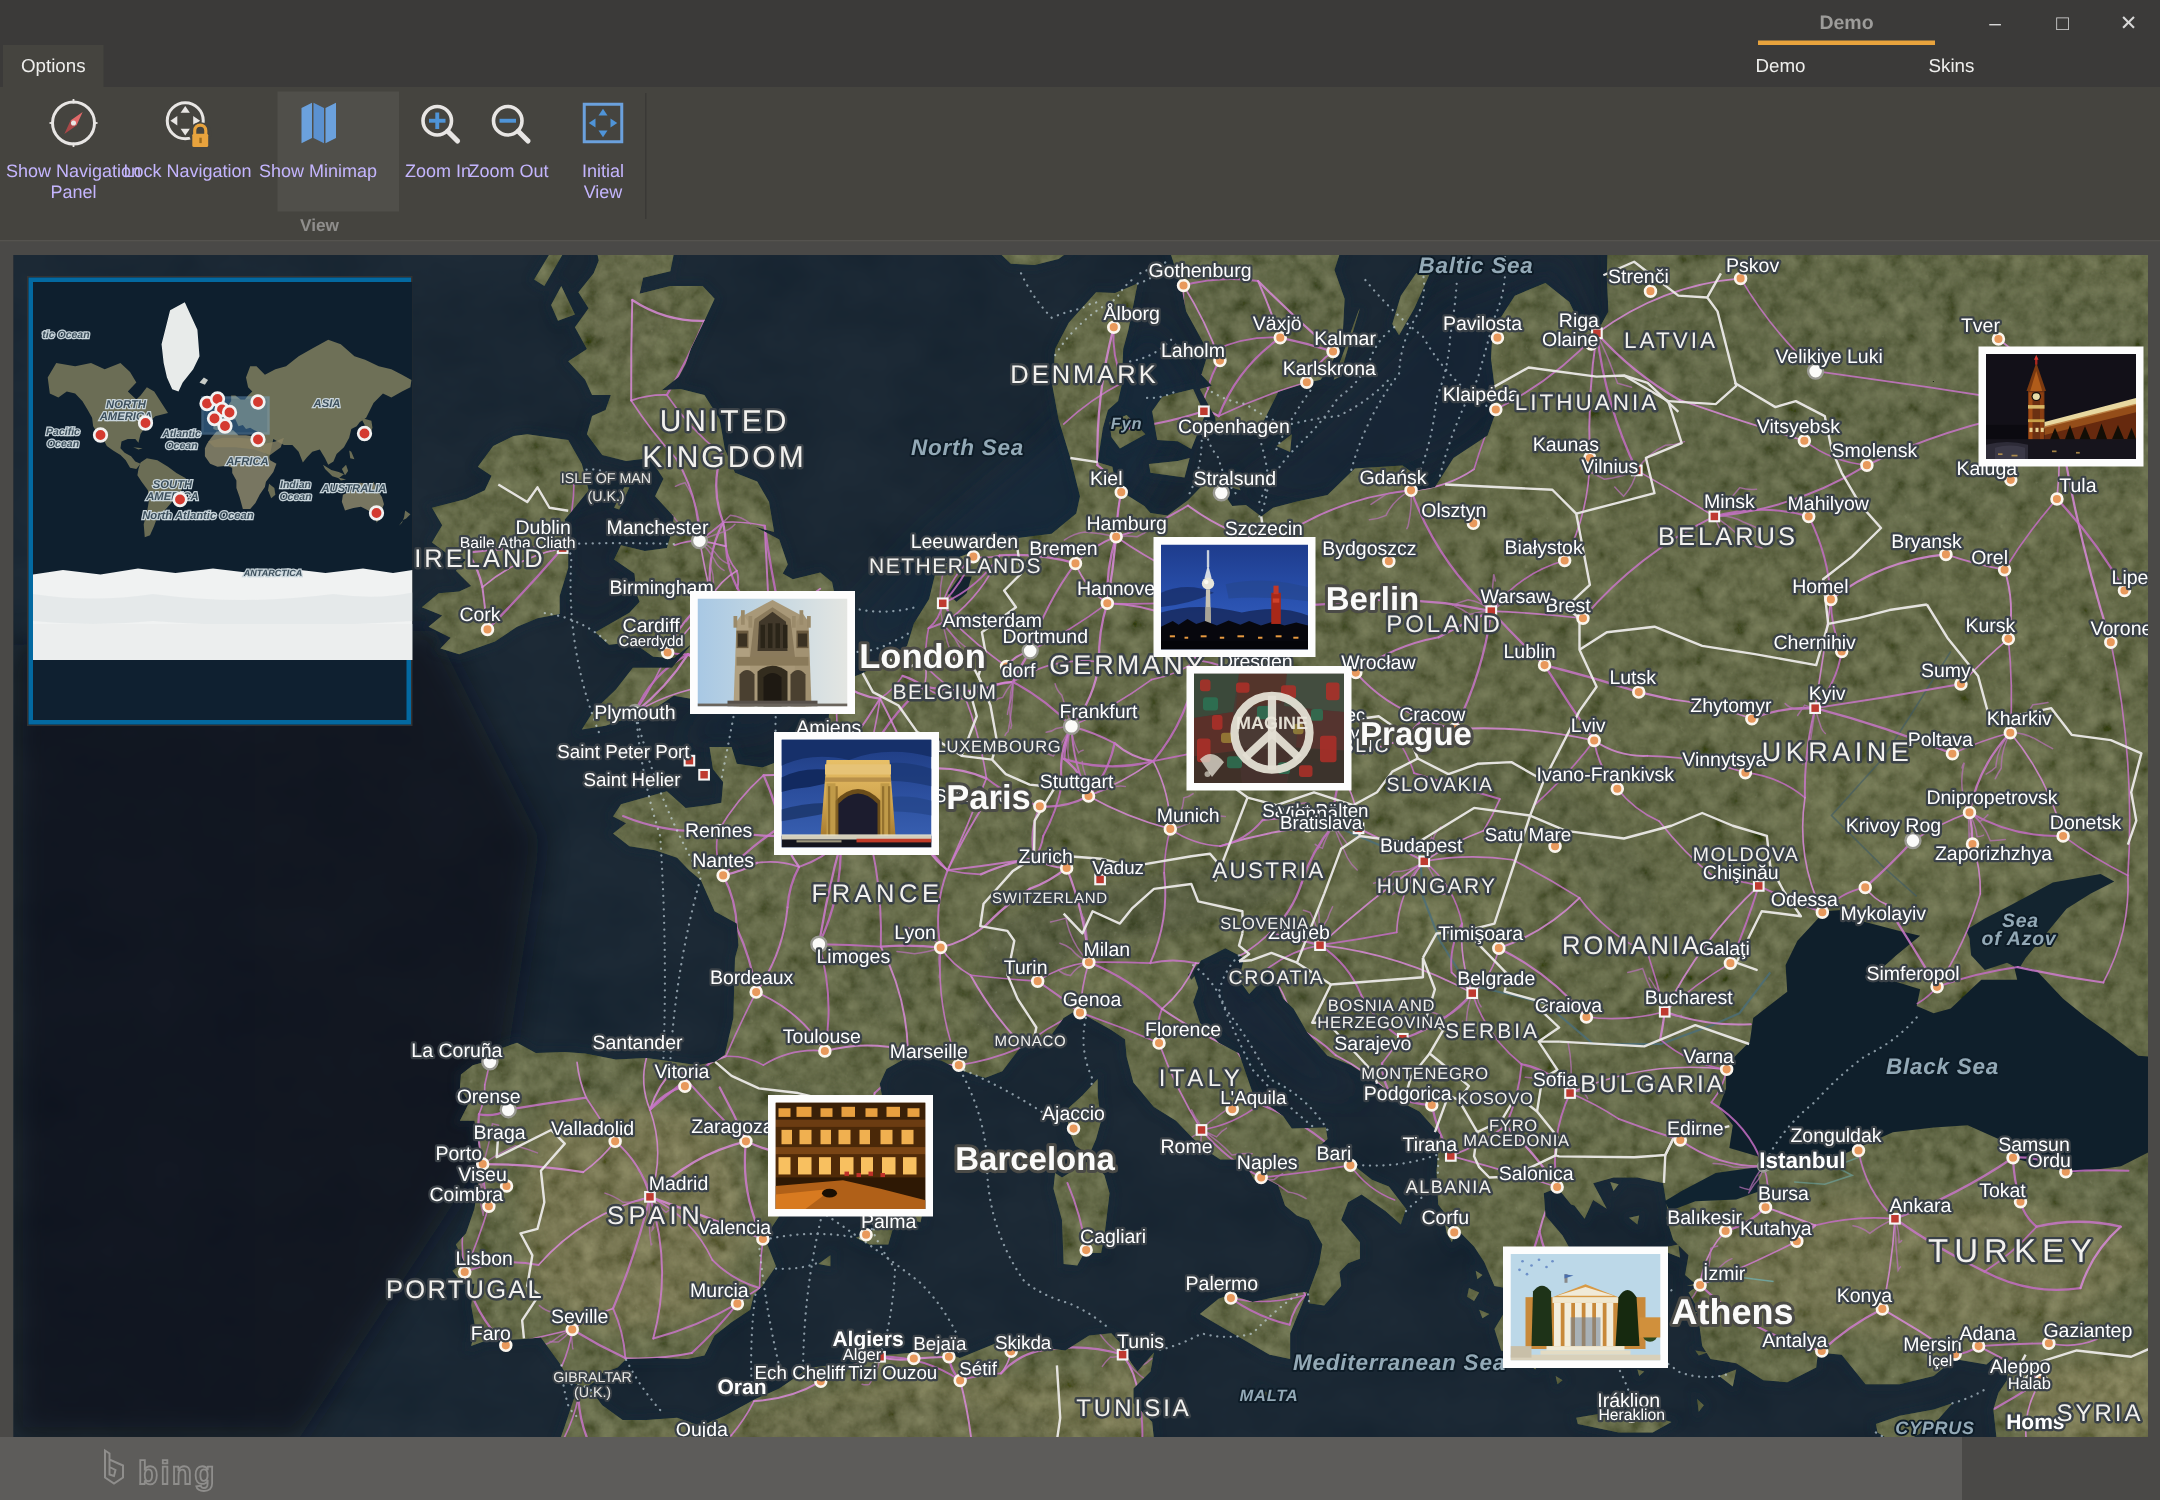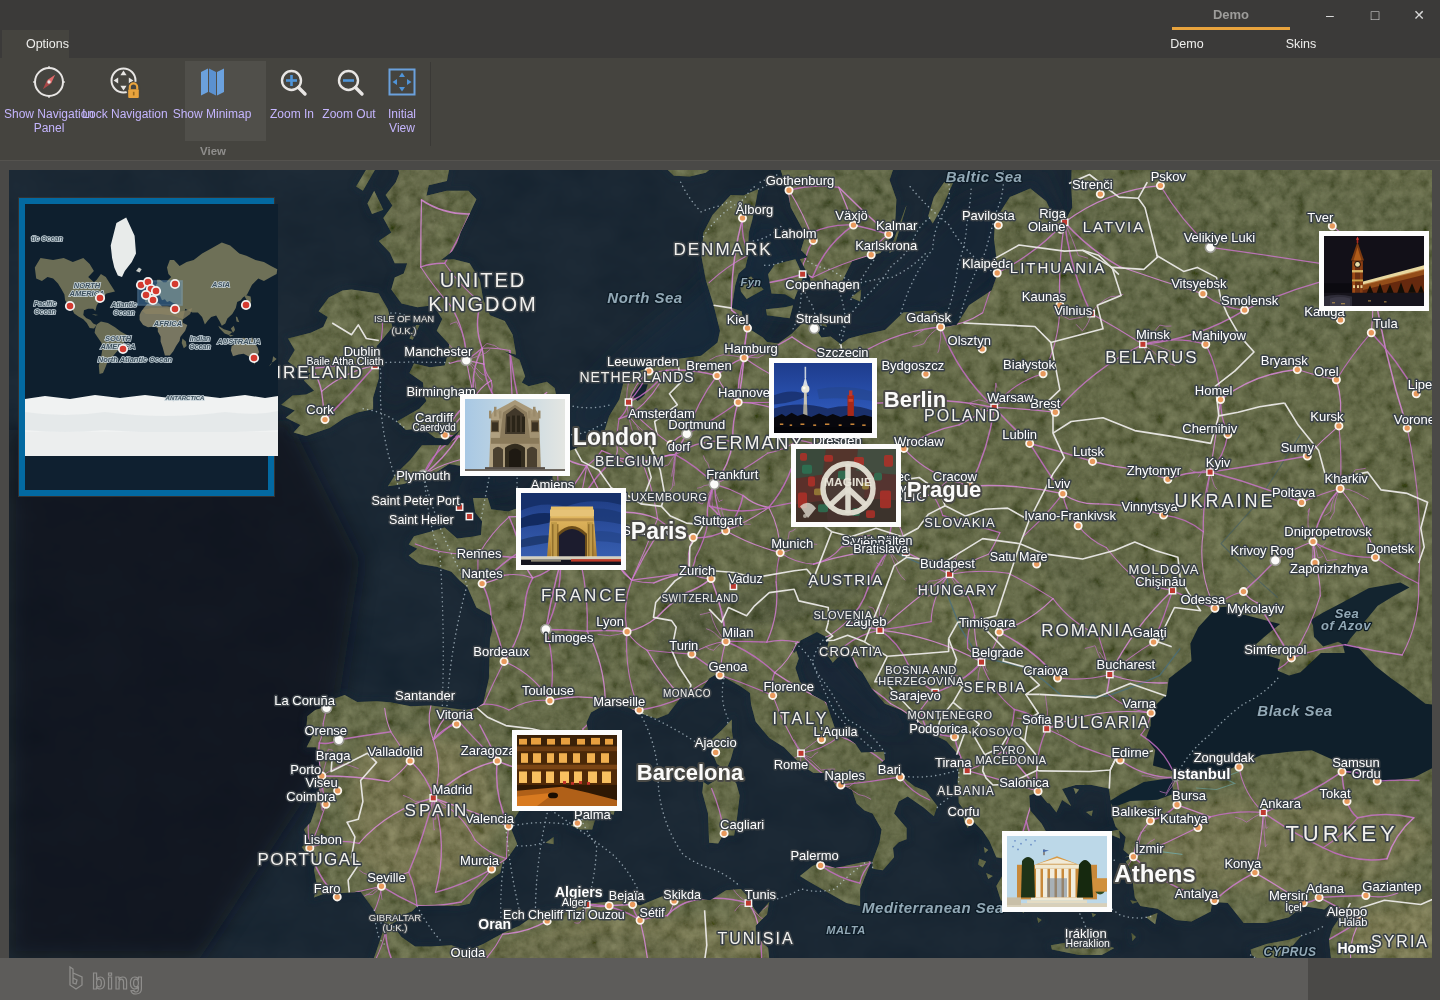--- a/index.html
+++ b/index.html
@@ -1,30 +1,30 @@
 <!DOCTYPE html>
 <html><head><meta charset="utf-8"><style>
 *{margin:0;padding:0;box-sizing:border-box}
 body{width:1440px;height:1000px;overflow:hidden;font-family:"Liberation Sans",sans-serif;background:#4a4947}
 .titlebar{position:absolute;left:0;top:0;width:1440px;height:30px;background:#3b3a39}
 .title{position:absolute;left:0;right:0;top:7px;text-align:center;color:#f5f5f5;font-size:13.5px;font-weight:bold}
 .demotab{position:absolute;left:1172px;top:0;width:118px;height:30px;color:#9d9c9a;font-weight:bold;font-size:13px;text-align:center;line-height:30px;border-bottom:3px solid #e8a33d}
 .winbtn{position:absolute;top:0;width:34px;height:30px;color:#d8d8d8;font-size:14px;text-align:center;line-height:30px}
 .tabrow{position:absolute;left:0;top:30px;width:1440px;height:28px;background:#3b3a39}
-.opttab{position:absolute;left:2px;top:0;width:67px;height:28px;background:#45443f;color:#eeeeec;font-size:12.5px;text-align:right;line-height:28px}
+.opttab{position:absolute;left:2px;top:0;width:67px;height:28px;background:#45443f;color:#eeeeec;font-size:12.5px;text-align:center;line-height:28px}
 .rtab{position:absolute;top:0;height:28px;color:#efefed;font-size:12.5px;text-align:center;line-height:28px}
 .ribbon{position:absolute;left:0;top:58px;width:1440px;height:103px;background:#45443f}
 .ribbon-sep{position:absolute;left:430px;top:62px;width:1px;height:84px;background:#3a3936}
 .ribbon-bot{position:absolute;left:0;top:160px;width:1440px;height:1px;background:#55534f}
 .rbtn{position:absolute;top:61px;text-align:center;color:#c4b5fd;font-size:12px;line-height:13.5px;white-space:nowrap}
 .rbtn .ic{margin:4px auto 9px auto;width:34px;height:34px}
 .grplabel{position:absolute;left:100px;top:145px;width:226px;text-align:center;color:#8f8e8c;font-size:11.5px;font-weight:bold}
 .statusbar{position:absolute;left:0;top:958px;width:1308px;height:42px;background:#5d5c5a}
 .mapwrap{position:absolute;left:9px;top:170px;width:1423px;height:788px;background:#0e1c26;overflow:hidden}
-.minimap{position:absolute;left:10px;top:28px;width:255px;height:298px;border:6px solid #0369a1;background:#0f2030;box-shadow:0 0 0 1px #333}
+.minimap{position:absolute;left:10px;top:15px;width:255px;height:298px;border:3px solid #0369a1;background:#0f2030;box-shadow:0 0 0 1px #333}
 </style></head><body>
 <div class="titlebar">
  <div class="demotab">Demo</div>
  <div class="winbtn" style="left:1313px">–</div>
  <div class="winbtn" style="left:1358px">□</div>
  <div class="winbtn" style="left:1402px">✕</div>
 </div>
 <div class="tabrow">
  <div class="opttab">Options</div>
  <div class="rtab" style="left:1152px;width:70px">Demo</div>
@@ -68,21 +68,21 @@
 <polygon points="14,3.5 21,7 21,30.5 14,27" fill="#5b91d0"></polygon>
 <polygon points="22,7 29,3.5 29,27 22,30.5" fill="#6ba1dd"></polygon>
         </g>
       </svg></div>Show Minimap</div>
 <div class="rbtn" style="left:269px;width:46px"><div class="ic"><svg width="34" height="34" viewBox="0 0 34 34">
         <circle cx="16.5" cy="15.5" r="9.5" fill="none" stroke="#e8e6e4" stroke-width="2.4"></circle>
         <rect x="11" y="14.2" width="11" height="2.6" fill="#4f94d8"></rect>
         <rect x="15.2" y="10" width="2.6" height="11" fill="#4f94d8"></rect>
 <line x1="23.5" y1="22.5" x2="30" y2="29" stroke="#e8e6e4" stroke-width="3.4" stroke-linecap="round"></line>
       </svg></div>Zoom In</div>
-<div class="rbtn" style="left:322px;width:54px"><div class="ic"><svg width="34" height="34" viewBox="0 0 34 34">
+<div class="rbtn" style="left:312px;width:54px"><div class="ic"><svg width="34" height="34" viewBox="0 0 34 34">
         <circle cx="16.5" cy="15.5" r="9.5" fill="none" stroke="#e8e6e4" stroke-width="2.4"></circle>
         <rect x="11" y="14.2" width="11" height="2.6" fill="#4f94d8"></rect>
 <line x1="23.5" y1="22.5" x2="30" y2="29" stroke="#e8e6e4" stroke-width="3.4" stroke-linecap="round"></line>
       </svg></div>Zoom Out</div>
 <div class="rbtn" style="left:379px;width:46px"><div class="ic"><svg width="34" height="34" viewBox="0 0 34 34">
         <rect x="4.5" y="4.5" width="25" height="25" fill="none" stroke="#6ba1dd" stroke-width="2"></rect>
 <g fill="#4f94d8">
           <polygon points="17,7.5 20,12 14,12"></polygon>
           <polygon points="17,26.5 20,22 14,22"></polygon>
           <polygon points="7.5,17 12,14 12,20"></polygon>

